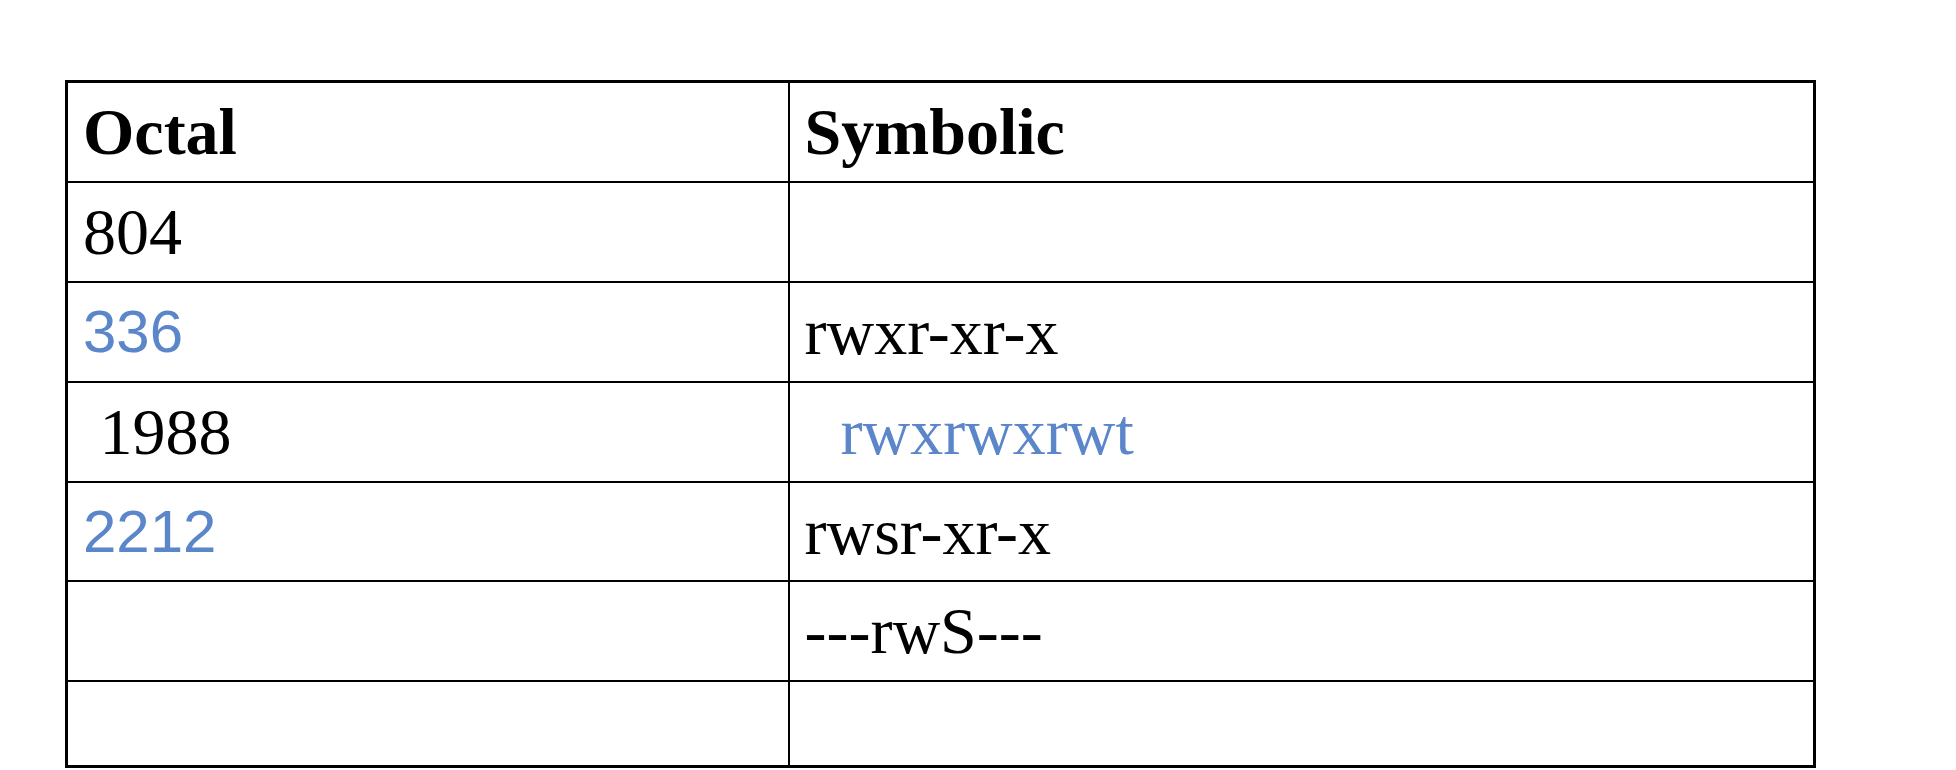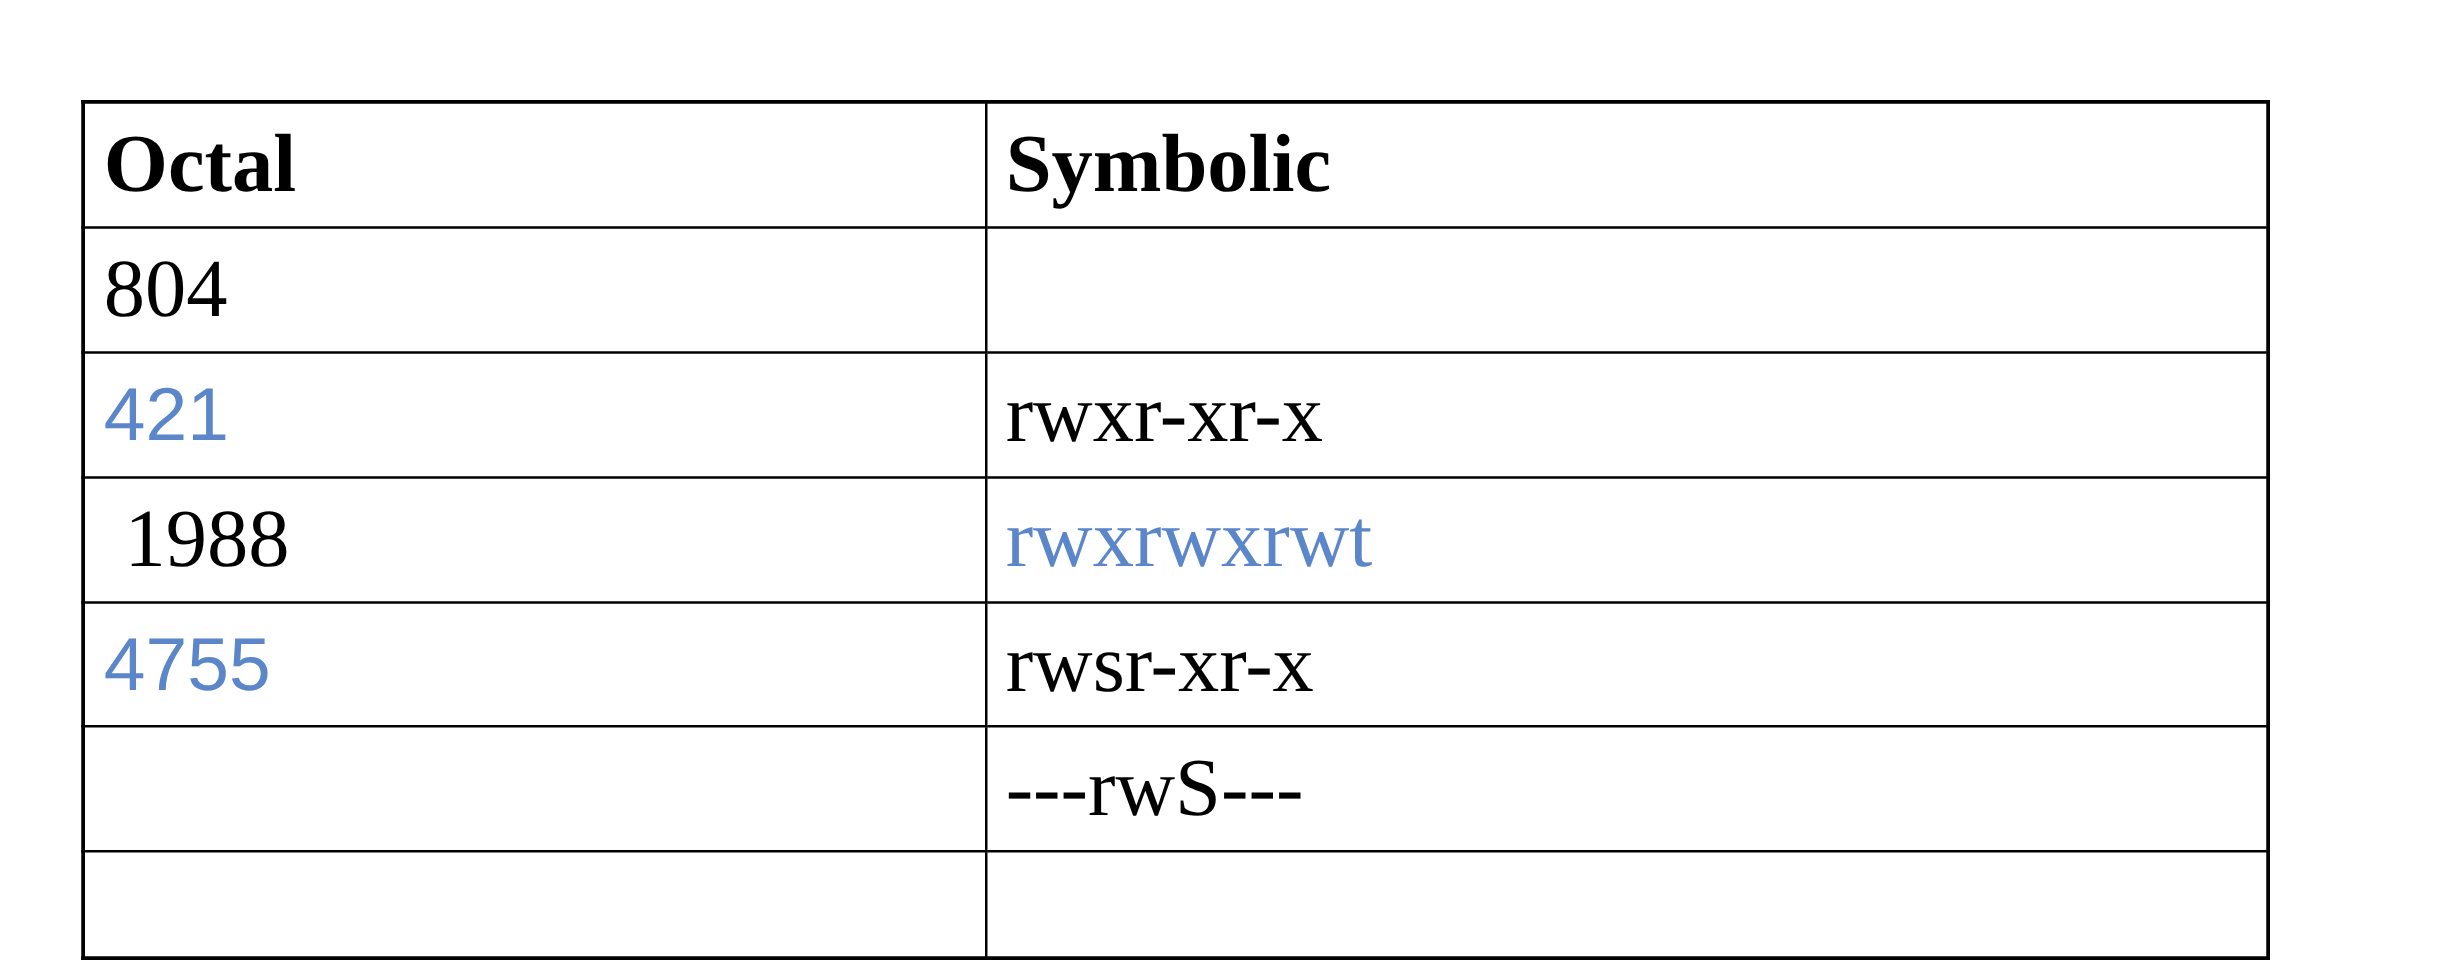--- a/index.html
+++ b/index.html
@@ -46,20 +46,21 @@
     font-size:66px;
     line-height:1.15;
     color:var(--ink);
     white-space:pre;
   }
   th .cell-text{
     font-weight:bold;
   }
   .cell-text[data-style="serif-blue"]{
     color:var(--blue);
+    margin-left:36px;
   }
   .cell-text[data-style="sans-blue"]{
     font-family:"Liberation Sans", sans-serif;
     font-size:60px;
     color:var(--blue);
   }
   .cell-text[data-style="serif-black"]{
     color:var(--ink);
   }
 </style>
@@ -84,37 +85,37 @@
     <tr>
       <td>
         <span class="cell-text" data-style="serif-black">804</span>
       </td>
       <td>
         <span class="cell-text" data-style="serif-black"></span>
       </td>
     </tr>
     <tr>
       <td>
-        <span class="cell-text" data-style="sans-blue">421</span>
+        <span class="cell-text" data-style="sans-blue">336</span>
       </td>
       <td>
         <span class="cell-text" data-style="serif-black">rwxr-xr-x</span>
       </td>
     </tr>
     <tr>
       <td>
         <span class="cell-text" data-style="serif-black"> 1988</span>
       </td>
       <td>
         <span class="cell-text" data-style="serif-blue">rwxrwxrwt</span>
       </td>
     </tr>
     <tr>
       <td>
-        <span class="cell-text" data-style="sans-blue">4755</span>
+        <span class="cell-text" data-style="sans-blue">2212</span>
       </td>
       <td>
         <span class="cell-text" data-style="serif-black">rwsr-xr-x</span>
       </td>
     </tr>
     <tr>
       <td>
         <span class="cell-text" data-style="serif-black"></span>
       </td>
       <td>

